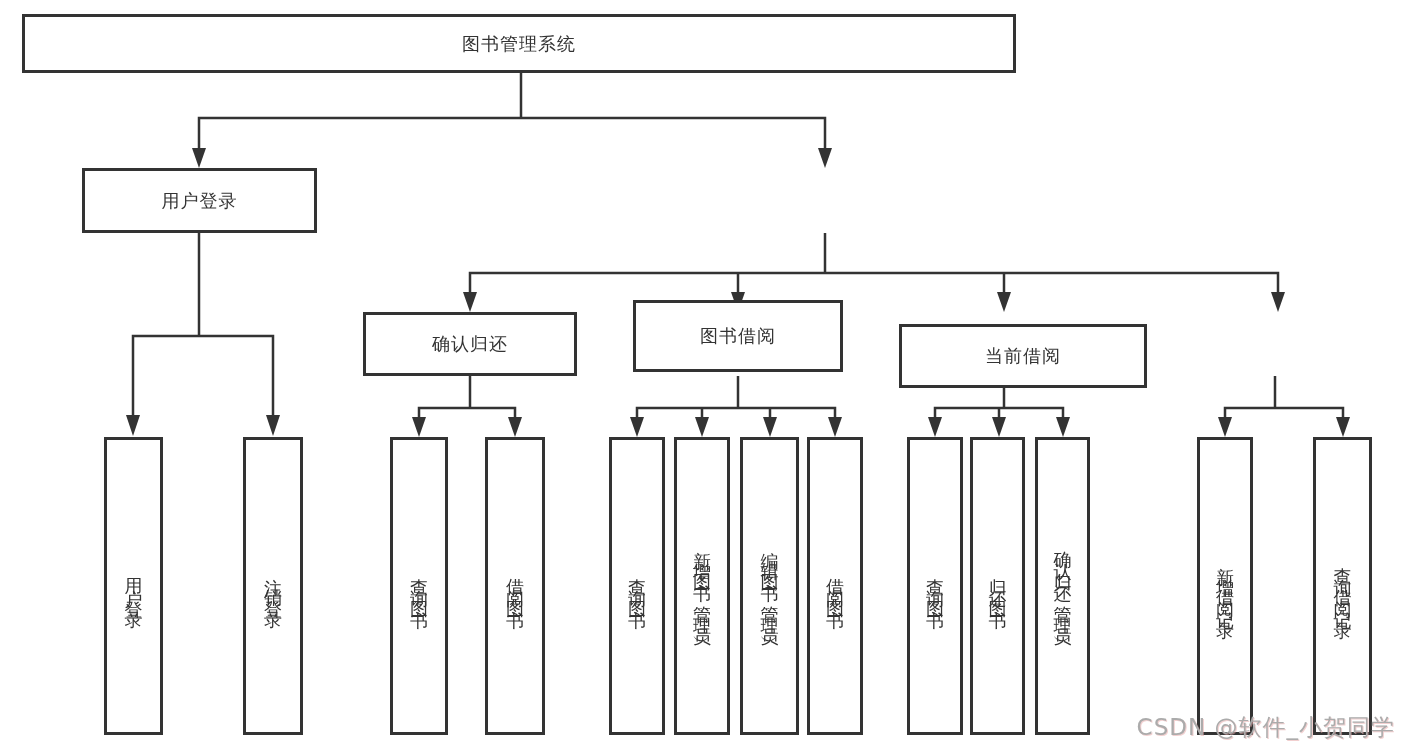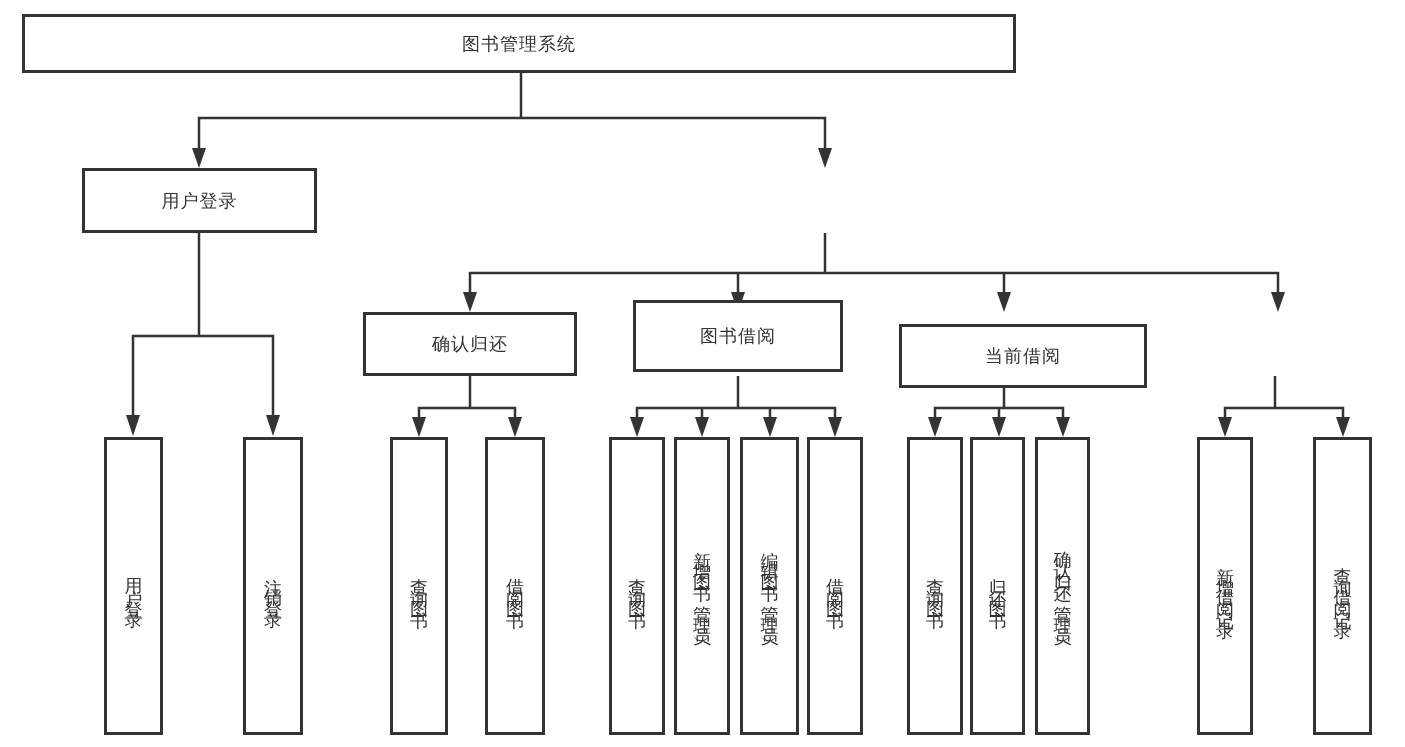--- a/index.html
+++ b/index.html
@@ -156,14 +156,15 @@
     <span>确认归还（管理员）</span>
   </div>
 
   <div class="box leaf" style="left:1197px;width:56px">
     <span>新增借阅记录</span>
   </div>
   <div class="box leaf" style="left:1313px;width:59px">
     <span>查询借阅记录</span>
   </div>
 
+  <div id="watermark">CSDN @软件_小贺同学</div>
 
 </div>
 
 </body></html>

